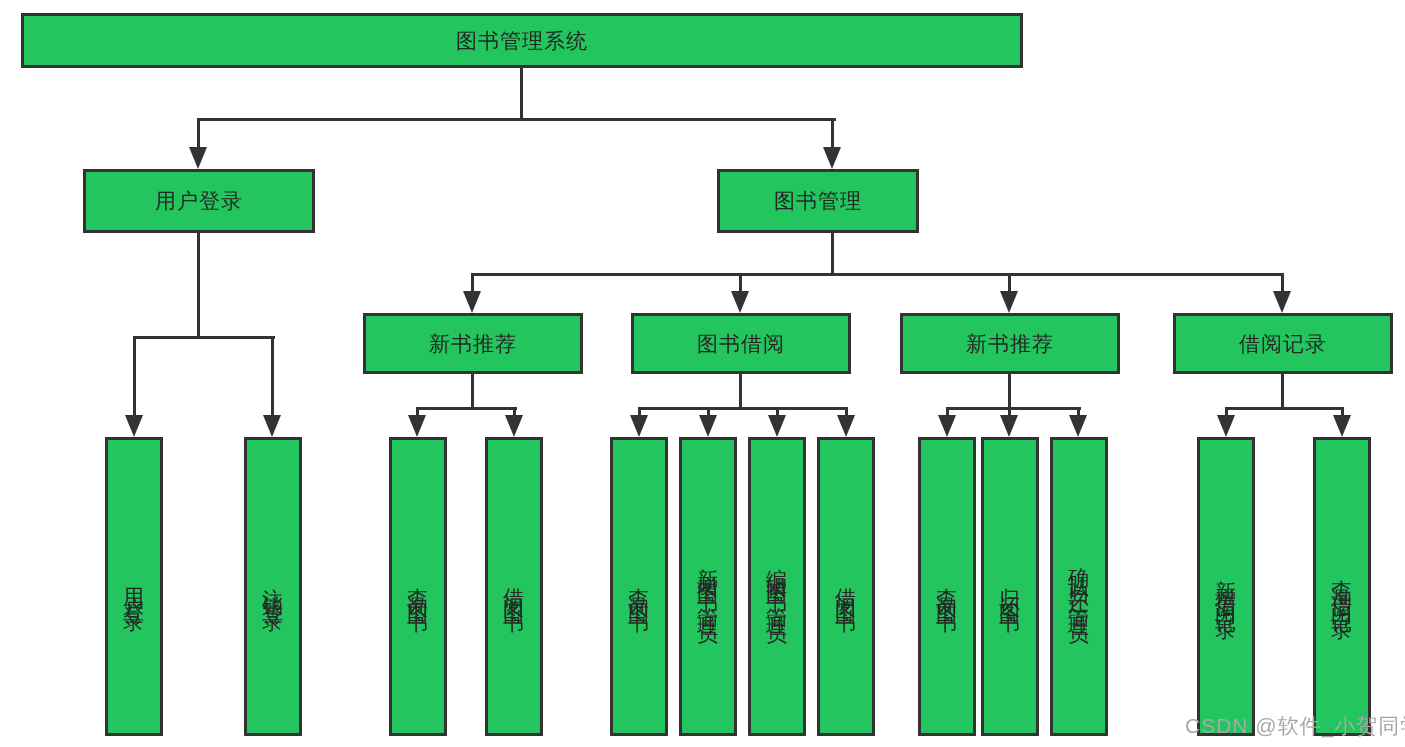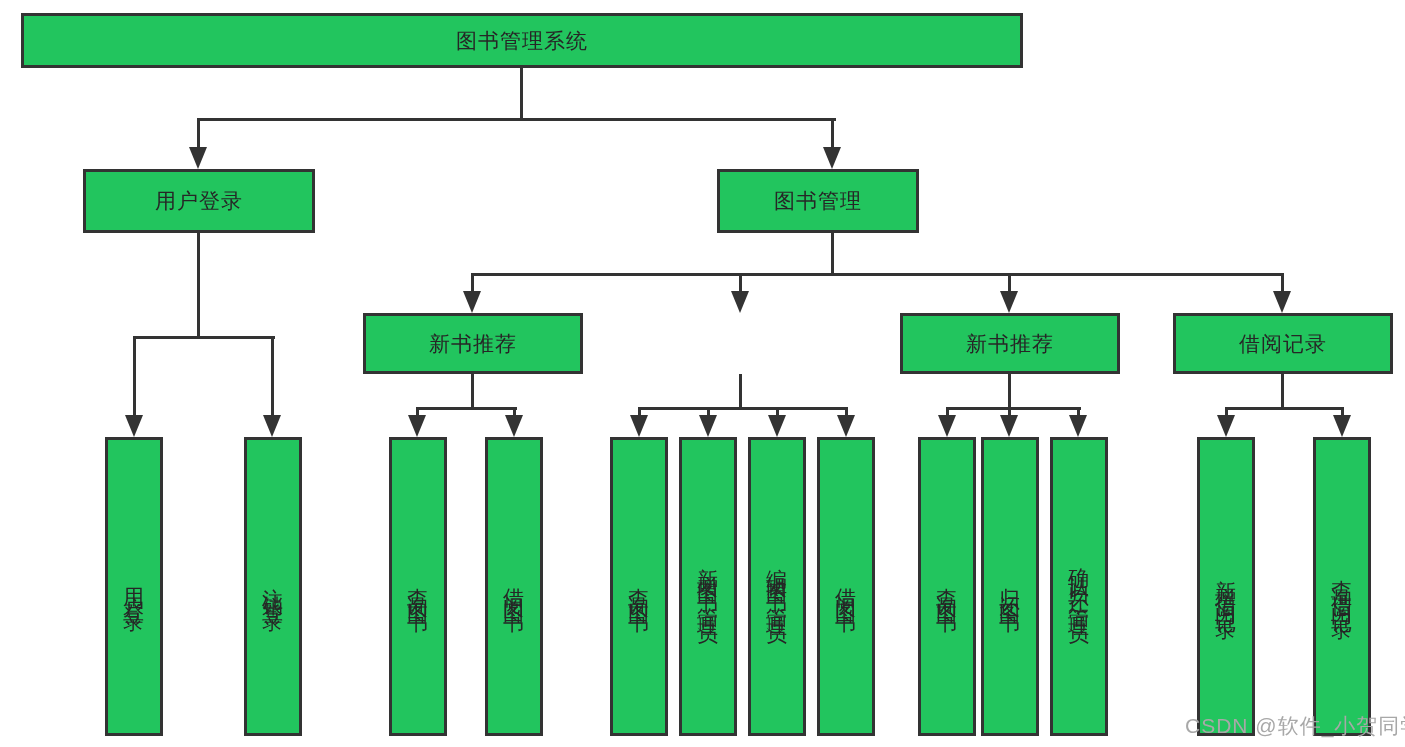--- a/index.html
+++ b/index.html
@@ -56,20 +56,23 @@
 
   <div class="box h" style="left:83px;top:169px;width:232px;height:64px">
     <span>用户登录</span>
   </div>
   <div class="box h" style="left:717px;top:169px;width:202px;height:64px">
     <span>图书管理</span>
   </div>
 
   <div class="box h" style="left:363px;top:313px;width:220px;height:61px">
     <span>新书推荐</span>
+  </div>
+  <div class="box h" style="left:631px;top:313px;width:220px;height:61px">
+    <span>图书借阅</span>
   </div>
   <div class="box h" style="left:900px;top:313px;width:220px;height:61px">
     <span>新书推荐</span>
   </div>
   <div class="box h" style="left:1173px;top:313px;width:220px;height:61px">
     <span>借阅记录</span>
   </div>
 
   <div class="box leaf" style="left:105px;top:437px;width:58px;height:299px">
     <span>用户登录</span>

